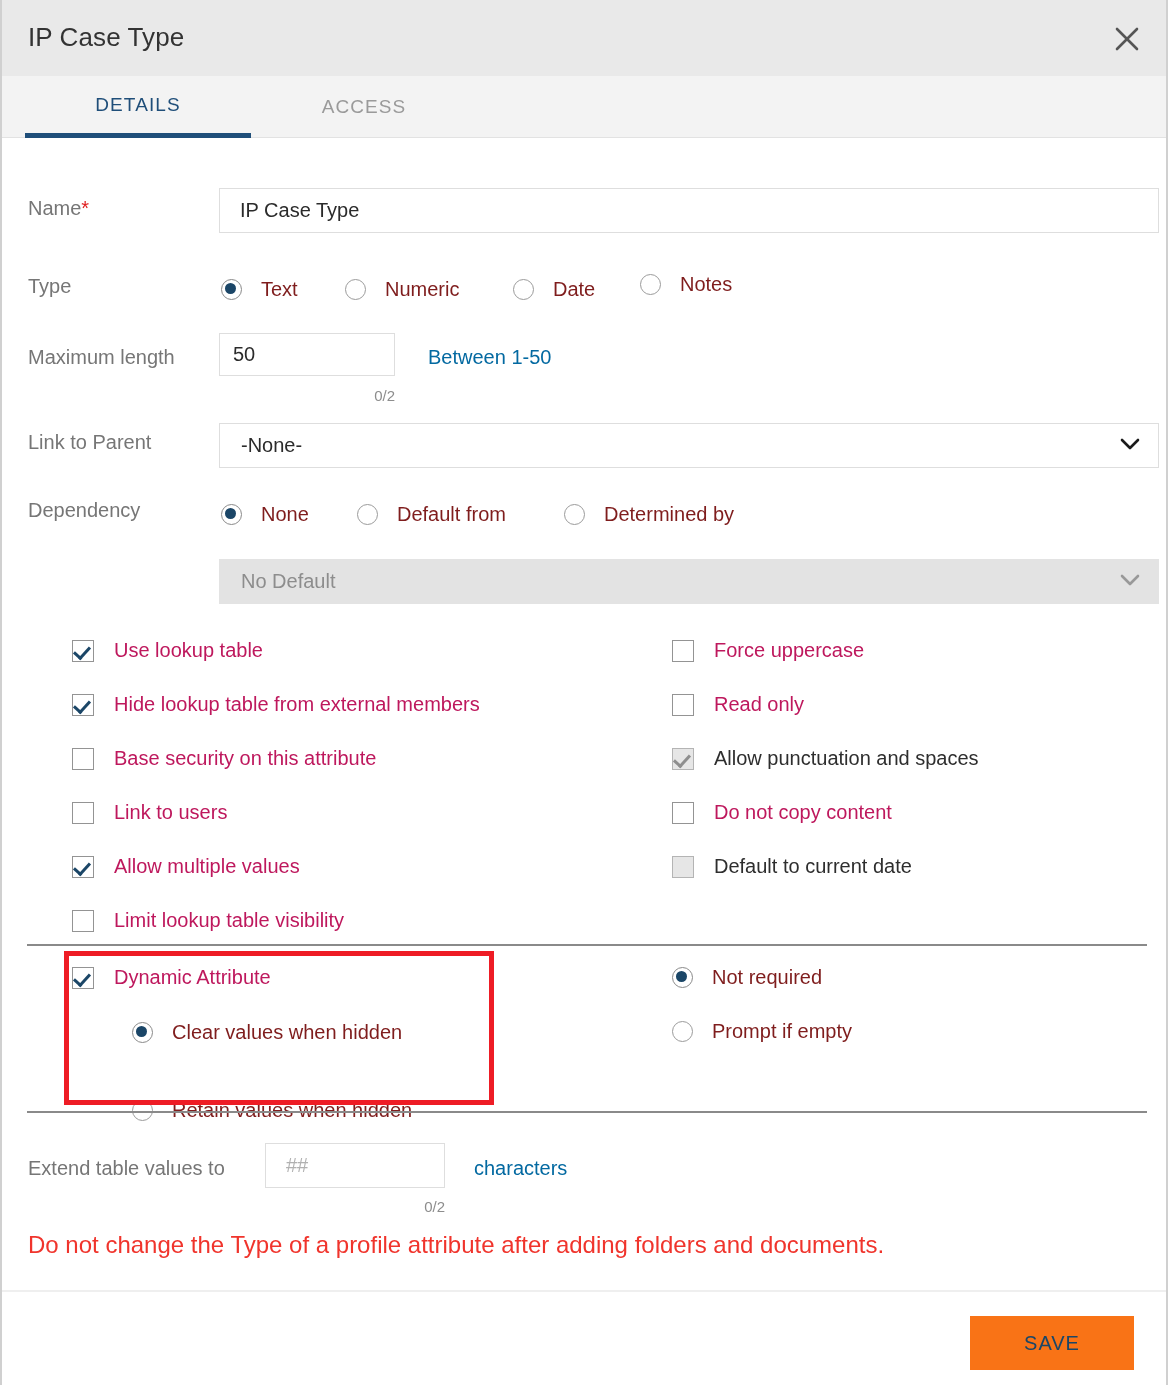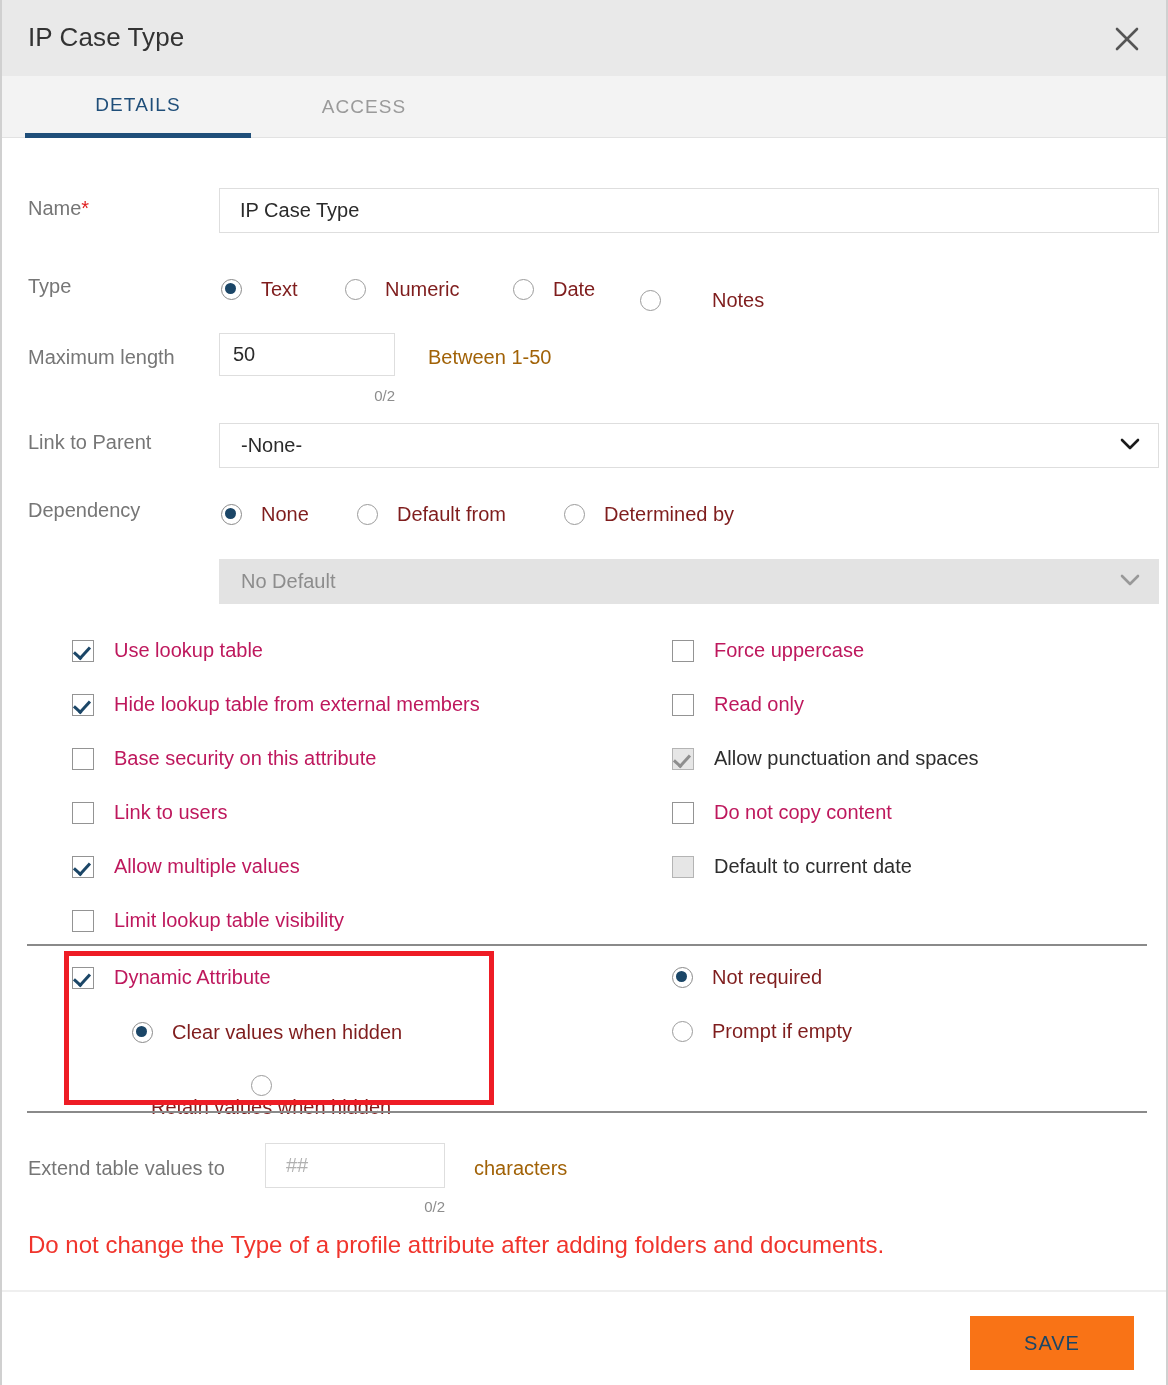--- a/index.html
+++ b/index.html
@@ -115,21 +115,21 @@
 
   .counter {
     position: absolute;
     font-size: 15px;
     color: #8d8d8d;
     text-align: right;
   }
   .hint {
     position: absolute;
     font-size: 20px;
-    color: #a16207;
+    color: #0369a1;
     white-space: nowrap;
   }
 
   
   .radio-item {
     position: absolute;
     display: flex;
     align-items: center;
     cursor: pointer;
     white-space: nowrap;
@@ -313,21 +313,21 @@
       <span class="radio-label">Text</span>
     </div>
     <div class="radio-item" style="left:343px; top:139px;">
       <span class="radio-dot"></span>
       <span class="radio-label">Numeric</span>
     </div>
     <div class="radio-item" style="left:511px; top:139px;">
       <span class="radio-dot"></span>
       <span class="radio-label">Date</span>
     </div>
-    <div class="radio-item" style="left:638px; top:150px;gap:32px;">
+    <div class="radio-item" style="left:638px; top:134px;">
       <span class="radio-dot"></span>
       <span class="radio-label">Notes</span>
     </div>
 
     <div class="lbl" style="left:26px; top:207px;">Maximum length</div>
     <input class="txtinput" type="text" style="left: 217px; top: 194px; width: 176px; height: 43px; padding-left: 13px;" value="50">
     <div class="counter" style="left:293px; top:248px; width:100px;">0/2</div>
     <div class="hint" style="left:426px; top:207px;">Between 1-50</div>
 
     <div class="lbl" style="left:26px; top:292px;">Link to Parent</div>
@@ -412,21 +412,21 @@
     <div class="divider" style="left:25px; top:805px; width:1120px;"></div>
 
     <div class="cb-item" style="left:70px; top:827px;">
       <span class="cb-box checked"></span>
       <span class="cb-label">Dynamic Attribute</span>
     </div>
     <div class="radio-item" style="left:130px; top:882px;">
       <span class="radio-dot on"></span>
       <span class="radio-label">Clear values when hidden</span>
     </div>
-    <div class="radio-item" style="left:130px; top:936px;flex-direction:column;">
+    <div class="radio-item" style="left:130px; top:960px;">
       <span class="radio-dot"></span>
       <span class="radio-label">Retain values when hidden</span>
     </div>
 
     <div class="redbox" style="left:62px; top:812px; width:430px; height:154px;"></div>
 
     <div class="radio-item" style="left:670px; top:827px;">
       <span class="radio-dot on"></span>
       <span class="radio-label">Not required</span>
     </div>

